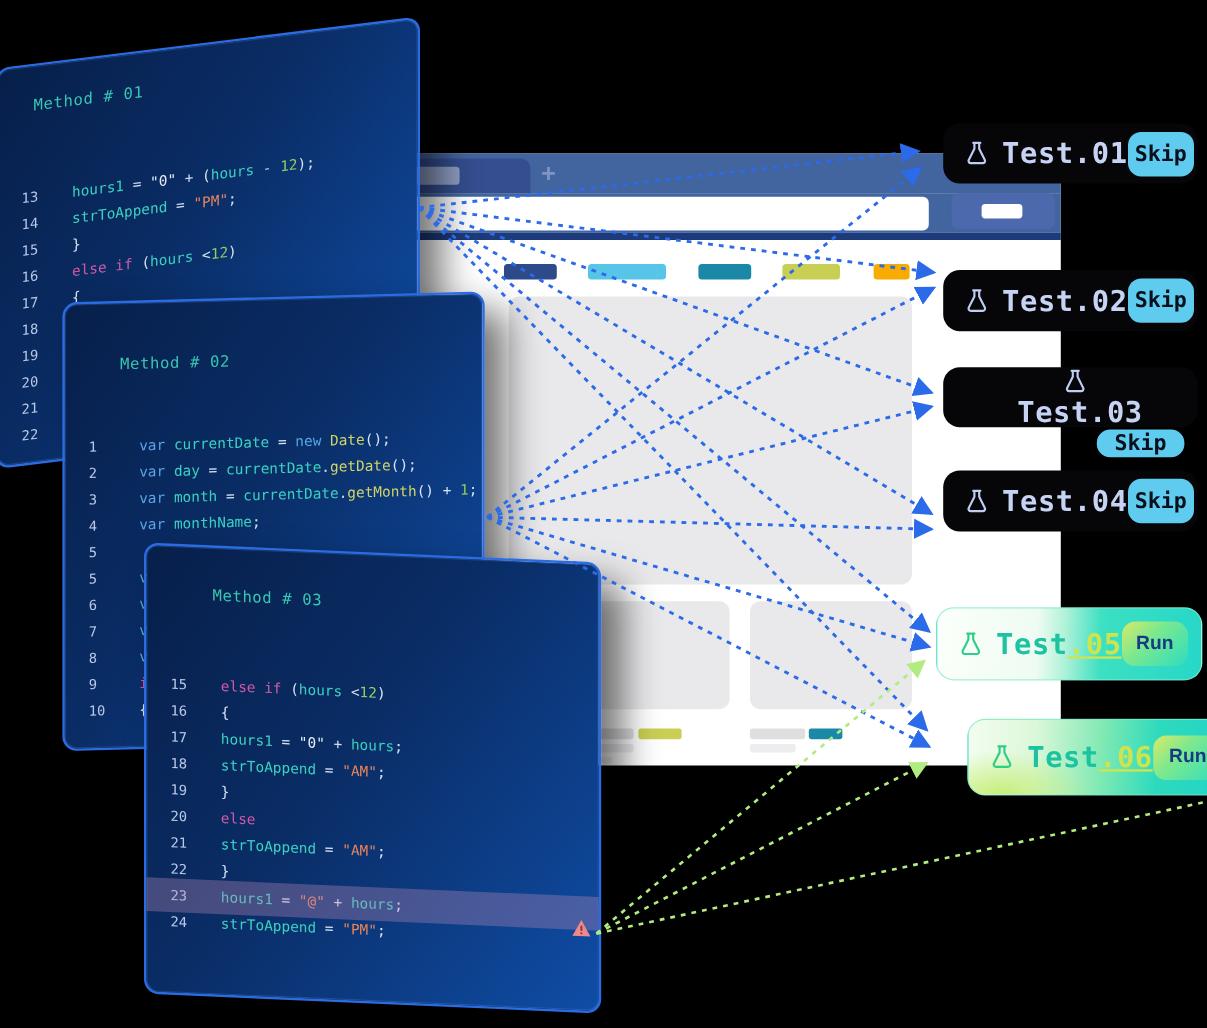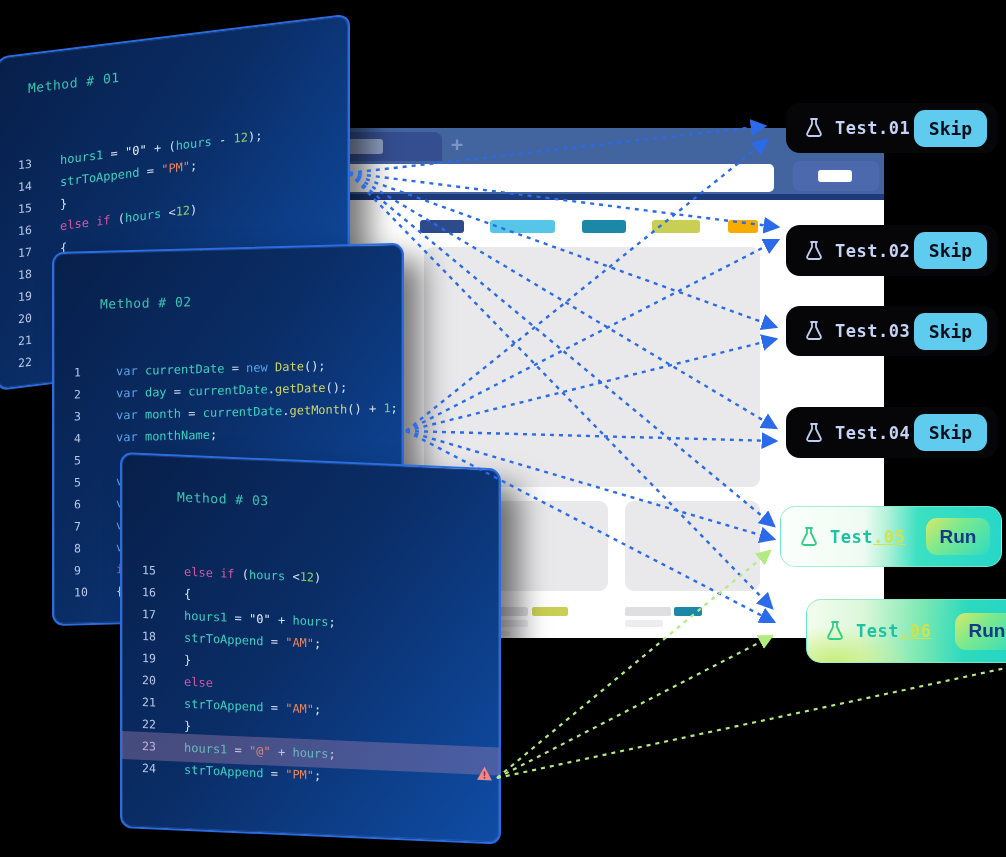--- a/index.html
+++ b/index.html
@@ -52,42 +52,42 @@
   .warnwrap{position:absolute;right:-2px;top:2px;z-index:2;}
   .tk-id{color:#3bd1c0}.tk-kw{color:#58a4e4}.tk-fn{color:#cdd468}.tk-nu{color:#92cc62}
   .tk-st{color:#e8845c}.tk-st2{color:#e6edf8}.tk-pl{color:#d6e2f4}.tk-ct{color:#d158a6}
   
   #arrows{position:absolute;left:0;top:0;z-index:40;pointer-events:none;}
   
   .tests{position:absolute;left:0;top:0;width:1006px;height:857px;z-index:30;}
   .tcard{position:absolute;display:flex;align-items:center;padding-left:16px;box-sizing:border-box;}
   .tcard:nth-of-type(1){left:786px;top:103px;width:212px;height:50px;}
   .tcard:nth-of-type(2){left:786px;top:225px;width:212px;height:51px;}
-  .tcard:nth-of-type(3){left:786px;top:306px;width:212px;height:50px;}
-  .tcard:nth-of-type(4){left:786px;top:407px;width:212px;height:51px;}
+  .tcard:nth-of-type(3){left:786px;top:306px;width:212px;height:50px;flex-direction:column;}
+  .tcard:nth-of-type(4){left:786px;top:392px;width:212px;height:51px;}
   .tcard:nth-of-type(5){left:780px;top:506px;width:222px;height:61px;}
   .tcard:nth-of-type(6){left:778px;top:599px;width:225px;height:64px;}
   .t-skip{background:#060609;border-radius:14px;color:#bfcdf2;}
   .t-run{border-radius:15px;border:1px solid rgba(130,235,205,.75);}
   .tcard:nth-of-type(5).t-run{background:linear-gradient(92deg,#fcfffb 0%,#eefbf2 38%,#b2f2d9 48%,#3ce0c2 62%,#27d7c8 100%);}
   .tcard:nth-of-type(6).t-run{background:
       radial-gradient(130px 60px at 12% 100%, rgba(196,237,110,.9), rgba(196,237,110,0) 60%),
       linear-gradient(94deg,#f4fdf0 0%,#dcf7da 25%,#7fe9b3 50%,#2edabd 70%,#21d3c8 100%); margin-left: 28px;}
   .flask{width:24px;height:24px;flex:none;margin-right:9px;}
   .t-run .flask{color:#2fce86;}
-  .tname{font-size:17px;font-weight:bold;letter-spacing:.5px;}
+  .tname{font-size:24px;font-weight:bold;letter-spacing:.5px;}
   .t-skip .tname{color:#c6d3f4;}
   .t-run .tname{color:#1cc3a0;}
   .t-run .nb{color:#cde44f;text-decoration:underline;}
   .action{margin-left:auto;margin-right:11px;border:none;cursor:pointer;
           font-family:"DejaVu Sans Mono",monospace;font-weight:bold;}
   .t-skip .action{width:73px;height:37px;border-radius:11px;background:#5fcbef;color:#0a0f1c;font-size:18px;}
   .t-run .action{width:64px;height:37px;border-radius:11px;
           background:linear-gradient(135deg,#d9e968 0%,#7ce98e 40%,#2fdcc0 100%);
-          color:#163a85;font-size:19px;font-family:"Liberation Sans",sans-serif;}
+          color:#163a85;font-size:16px;font-family:"Liberation Sans",sans-serif;}
 </style>
 </head>
 <body>
 
 <div id="stage">
 
   <div class="browser">
     <div class="tabbar">
       <div class="tab">
         <div class="tab-pill"></div>

